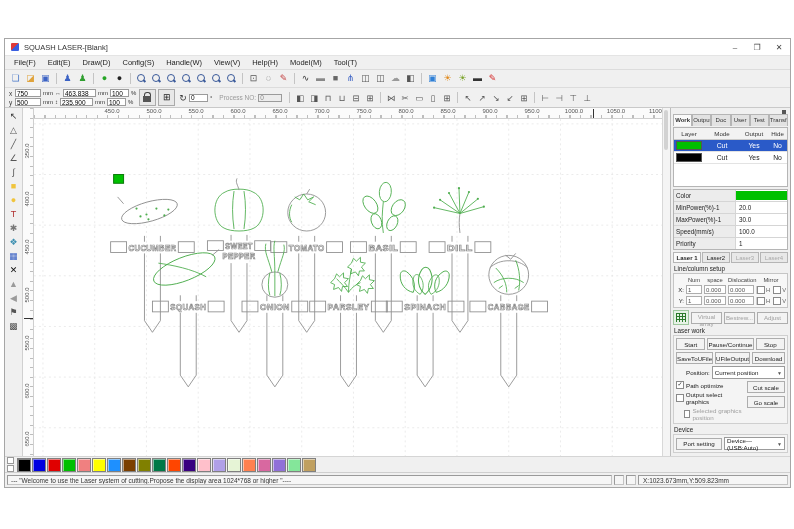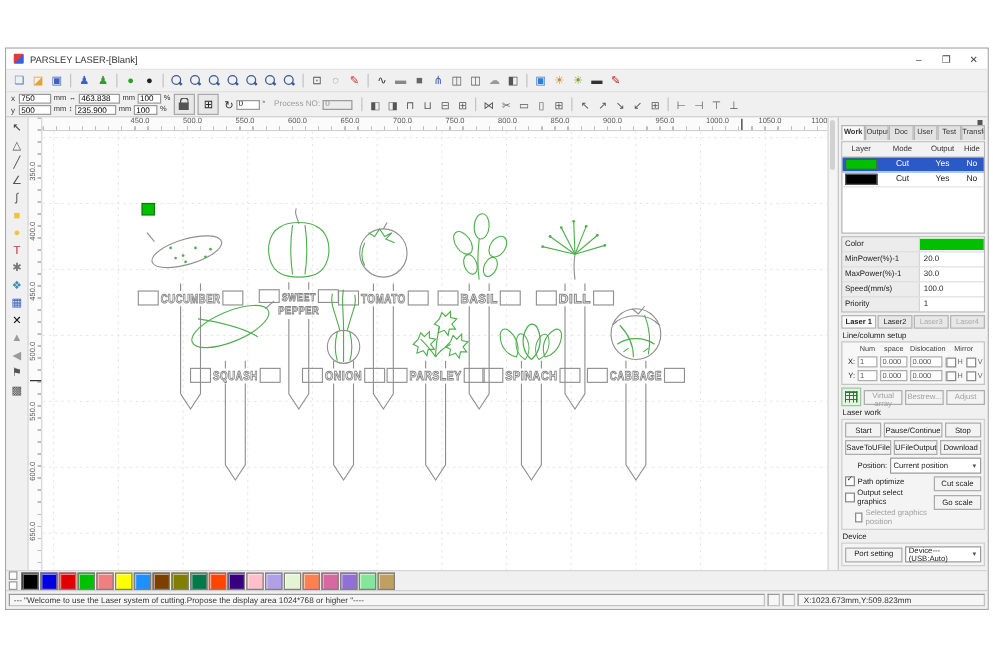--- a/index.html
+++ b/index.html
@@ -130,28 +130,39 @@
   .coords{width:150px;font-size:6.5px;color:#333;line-height:9px;padding-left:4px;}
 </style>
 </head>
 <body>
 
 <div class="page">
   <div class="app">
 
     <div class="titlebar">
       <span class="appicon"></span>
-      <span class="title">PARSLEY LASER-[Blank]</span>
+      <span class="title">SQUASH LASER-[Blank]</span>
       <span class="wincontrols">
           <span class="winbtn">–</span>
           <span class="winbtn">❐</span>
           <span class="winbtn">✕</span>
         </span>
     </div>
 
+    <div class="menubar">
+        <span class="menuitem">File(F)</span>
+        <span class="menuitem">Edit(E)</span>
+        <span class="menuitem">Draw(D)</span>
+        <span class="menuitem">Config(S)</span>
+        <span class="menuitem">Handle(W)</span>
+        <span class="menuitem">View(V)</span>
+        <span class="menuitem">Help(H)</span>
+        <span class="menuitem">Model(M)</span>
+        <span class="menuitem">Tool(T)</span>
+      </div>
 
     <div class="tb1">
         <span class="ti" style="color: rgb(74, 120, 200);">❏</span>
         <span class="ti" style="color: rgb(224, 163, 60);">◪</span>
         <span class="ti" style="color: rgb(59, 98, 196);">▣</span>
         <span class="tsep"></span>
         <span class="ti" style="color: rgb(59, 98, 196);">♟</span>
         <span class="ti" style="color: rgb(47, 158, 47);">♟</span>
         <span class="tsep"></span>
         <span class="ti" style="color: rgb(39, 165, 39);">●</span>

